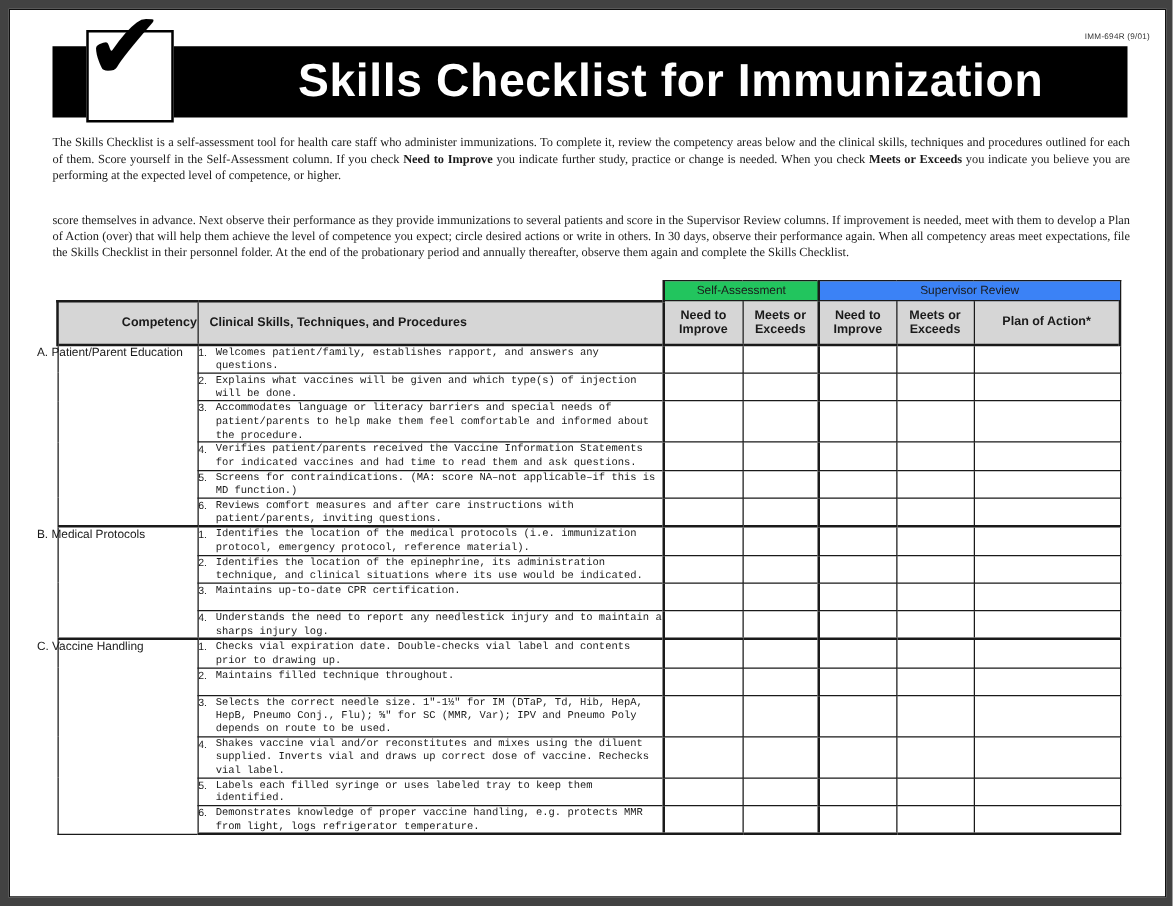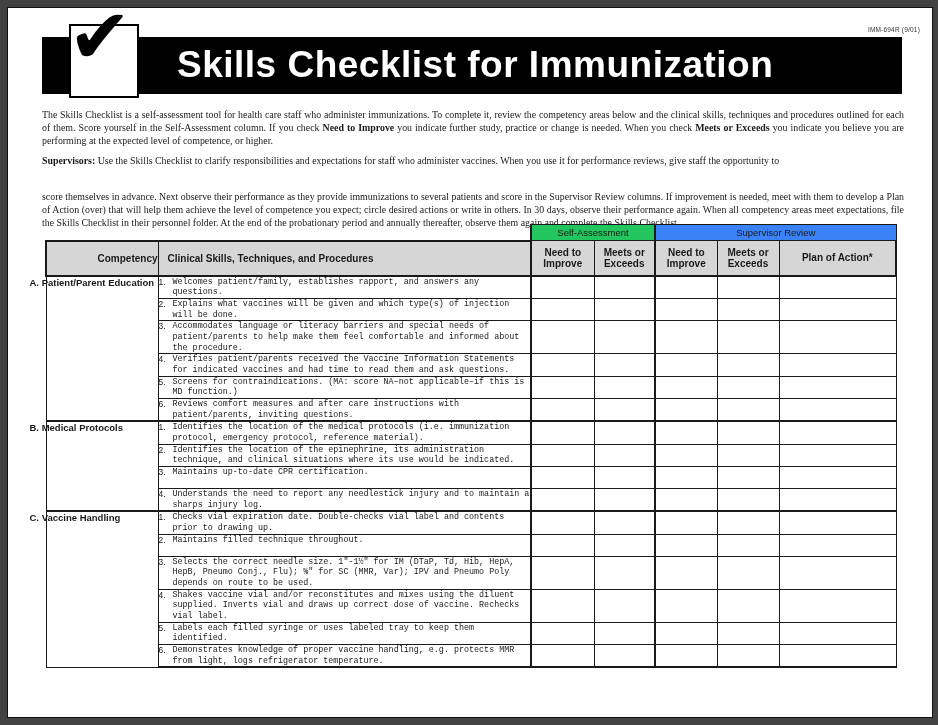--- a/index.html
+++ b/index.html
@@ -30,21 +30,21 @@
     position:absolute;left:27px;top:-13px;width:66px;height:70px;
     background:#fff;border:2px solid #000;
   }
   .check-glyph{
     position:absolute;top:-27px;left:-3px;
     font-family:"DejaVu Sans",sans-serif;
     font-size:76px;line-height:1;font-weight:bold;color:#000;
   }
   .title{
     position:absolute;left:135px;right:6px;top:0;margin:0;
-    height:48px;line-height:56px;text-align:left;
+    height:48px;line-height:56px;text-align:center;
     color:#fff;font-size:37px;font-weight:bold;letter-spacing:.5px;
     font-family:"Liberation Sans",sans-serif;
     white-space:nowrap;
   }
   
   .intro{
     position:absolute;top:101px;left:34px;right:28px;
     display:flex;gap:16px;
     font-family:"Liberation Serif",serif;
     font-size:9.9px;line-height:1.31;color:#1a1a1a;
@@ -72,21 +72,21 @@
     height:33px;background:#d6d6d6;font-size:10px;font-weight:bold;
     text-align:center;vertical-align:middle;line-height:1.1;
   }
   .head-row th.c0{border-top-width:2px;border-left-width:2px;text-align:right;padding-left:9px;}
   .head-row th.c1{border-top-width:2px;text-align:left;padding-left:9px;}
   .head-row th.c6{border-right-width:2px;}
   .score-start{border-left-width:2px !important;}
   .sup-start{border-left-width:2px !important;}
   .item-row{height:22px;}
   td.comp{
-    vertical-align:top;font-size:9.5px;font-weight:bold;
+    vertical-align:top;font-size:9.5px;font-weight:normal;
     padding:4px 3px 3px 24px;text-indent:-17px;line-height:1.25;
     border-left-width:2px;
   }
   td.skill{
     vertical-align:top;font-size:8.4px;line-height:1.27;
     padding:2px 5px 3px 4px;
   }
   td.skill .cellflex{display:flex;}
   td.skill .num{width:14px;flex:0 0 14px;}
   td.skill .itxt{flex:1;font-family:Liberation Mono, monospace;}
@@ -104,21 +104,20 @@
   <div class="title-bar">
     <div class="check-box">
       <span class="check-glyph">✔</span>
     </div>
     <h1 class="title">Skills Checklist for Immunization</h1>
   </div>
 
   <div class="intro">
     <div class="col">
       <p><span>The Skills Checklist is a self-assessment tool for health care staff who administer immunizations. To complete it, review the competency areas below and the clinical skills, techniques and procedures outlined for each of them.  Score yourself in the Self-Assessment column. If you check </span><b>Need to Improve</b><span> you indicate further study, practice or change is needed. When you check </span><b>Meets or Exceeds</b><span> you indicate you believe you are performing at the expected level of competence, or higher.</span></p>
-      <p><b>Supervisors:</b><span>  Use the Skills Checklist to clarify responsibilities and expectations for staff who administer vaccines. When you use it for performance reviews, give staff the opportunity to</span></p>
     </div>
     <div class="col">
       <p>score themselves in advance. Next observe their performance as they provide immunizations to several patients and score in the Supervisor Review columns. If improvement is needed, meet with them to develop a Plan of Action (over) that will help them achieve the level of competence you expect; circle desired actions or write in others. In 30 days, observe their performance again. When all competency areas meet expectations, file the Skills Checklist in their personnel folder. At the end of the probationary period and annually thereafter, observe them again and complete the Skills Checklist.</p>
     </div>
   </div>
 
   <table class="checklist">
     <colgroup>
       <col style="width:112px">
         <col style="width:373px">

